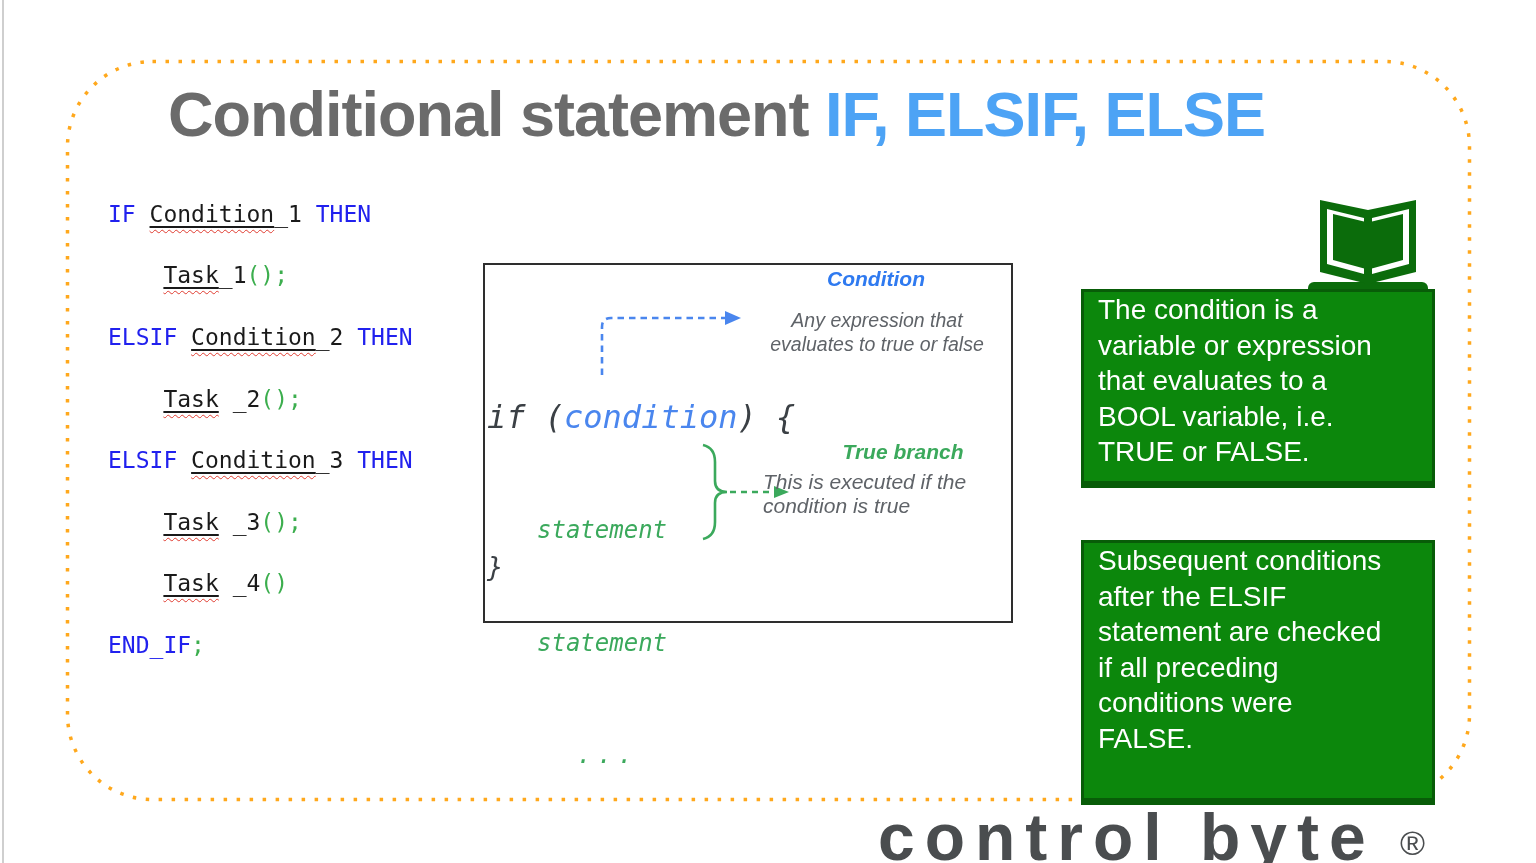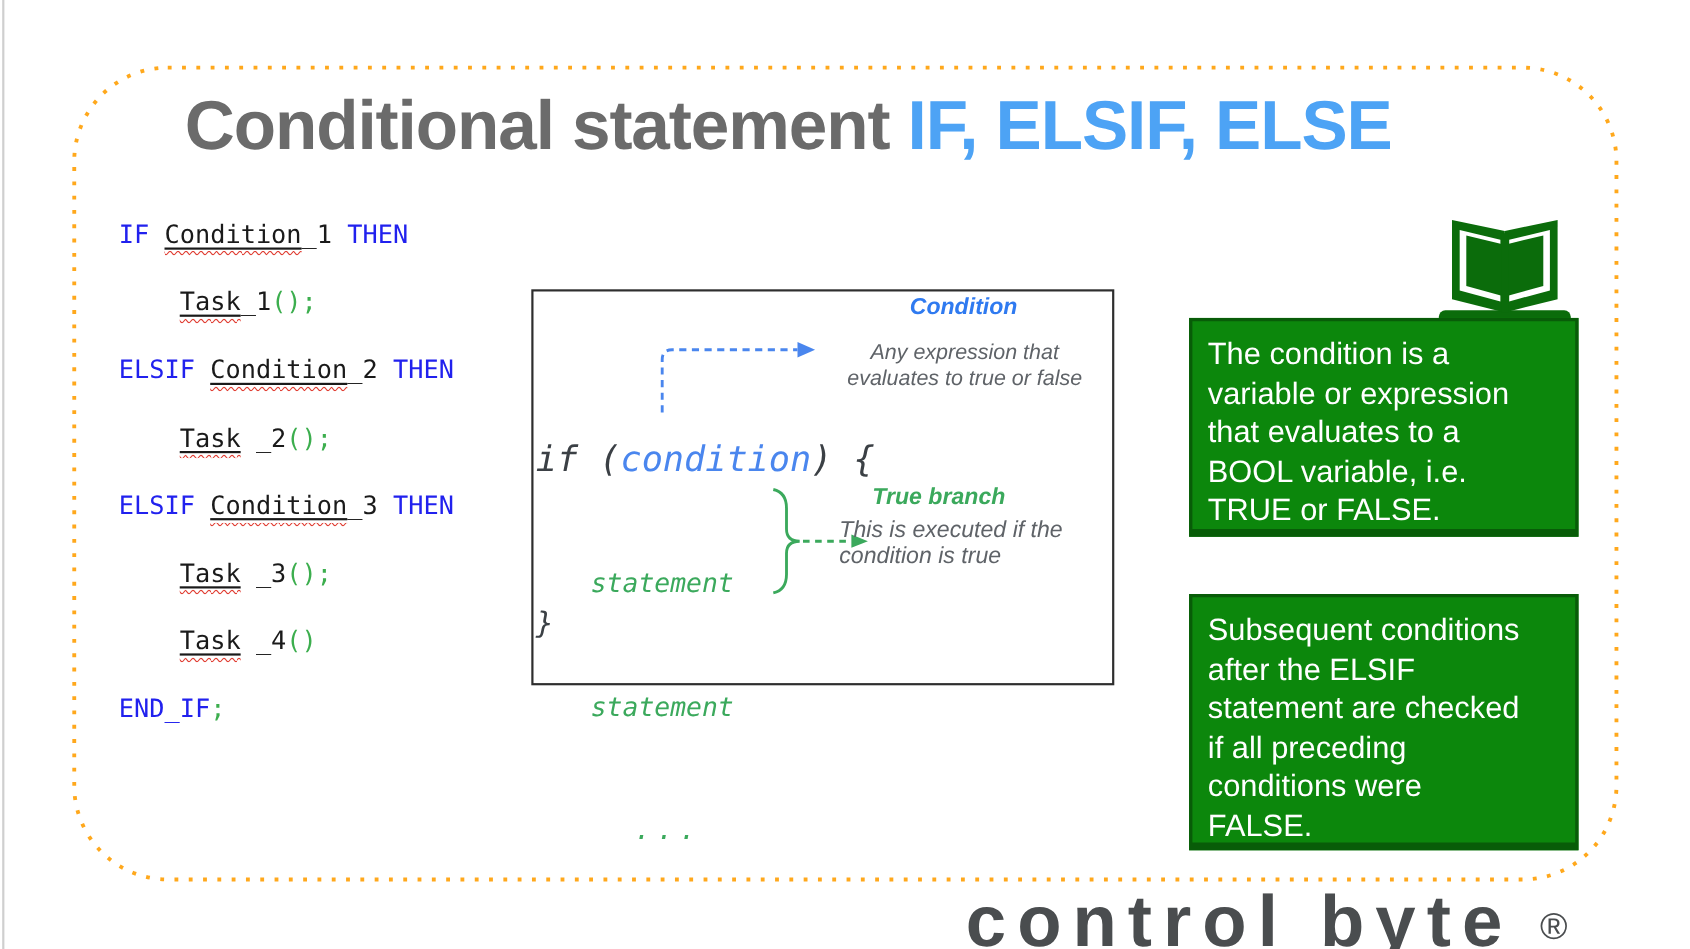--- a/index.html
+++ b/index.html
@@ -33,33 +33,33 @@
   
   #diagram{left:483px;top:263px;width:526px;height:356px;border:2px solid #2e2e2e;background:#fff;}
   #diagram .mono{font-family:"DejaVu Sans Mono",monospace;font-style:italic;}
   #cond-label{left:281px;top:2px;width:220px;text-align:center;font-size:21px;font-weight:bold;
               font-style:italic;color:#2f7af0;}
   #cond-note{left:266px;top:31px;width:252px;text-align:center;font-size:19.5px;font-style:italic;
              color:#5f6368;line-height:23.5px;white-space:pre-line;margin-top:13px;}
   #if-line{left:2px;top:133px;font-size:32px;white-space:pre;}
   #stmts{left:52px;top:172px;font-size:24px;color:#3ba95c;line-height:37.5px;white-space:pre;}
   #stmts .stmt3{padding-left:40px;letter-spacing:6px;}
-  #tb-label{left:308px;top:175px;width:220px;text-align:left;font-size:21px;font-weight:bold;
+  #tb-label{left:308px;top:175px;width:220px;text-align:center;font-size:21px;font-weight:bold;
             font-style:italic;color:#3ba95c;}
   #tb-note{left:278px;top:205px;width:246px;text-align:left;font-size:21px;font-style:italic;
            color:#5f6368;line-height:23.5px;white-space:pre-line;}
   #close-brace{left:2px;top:286px;font-size:27px;color:#3b4045;}
   #following{left:2px;top:328px;font-size:24px;color:#94989c;white-space:pre;}
 
   
   .note-box{left:1081px;width:354px;background:#0c870c;border:3px solid #085c08;border-bottom-width:7px;
             box-sizing:border-box;color:#ffffff;font-size:28px;line-height:35.5px;
-            padding:12px 14px;white-space:pre-line;}
+            padding:0 14px;white-space:pre-line;}
   #note-box-1{top:289px;height:199px;}
-  #note-box-2{top:540px;height:233px;}
+  #note-box-2{top:540px;height:265px;}
 
   
   #book{left:1306px;top:196px;width:124px;height:114px;}
 
   
   #logo{left:878px;top:799px;font-size:66px;font-weight:bold;color:#4a4d4f;
         letter-spacing:10px;white-space:nowrap;}
   #logo-reg{left:1400px;top:824px;font-size:34px;color:#4a4d4f;font-weight:normal;}
 </style>
 </head>

